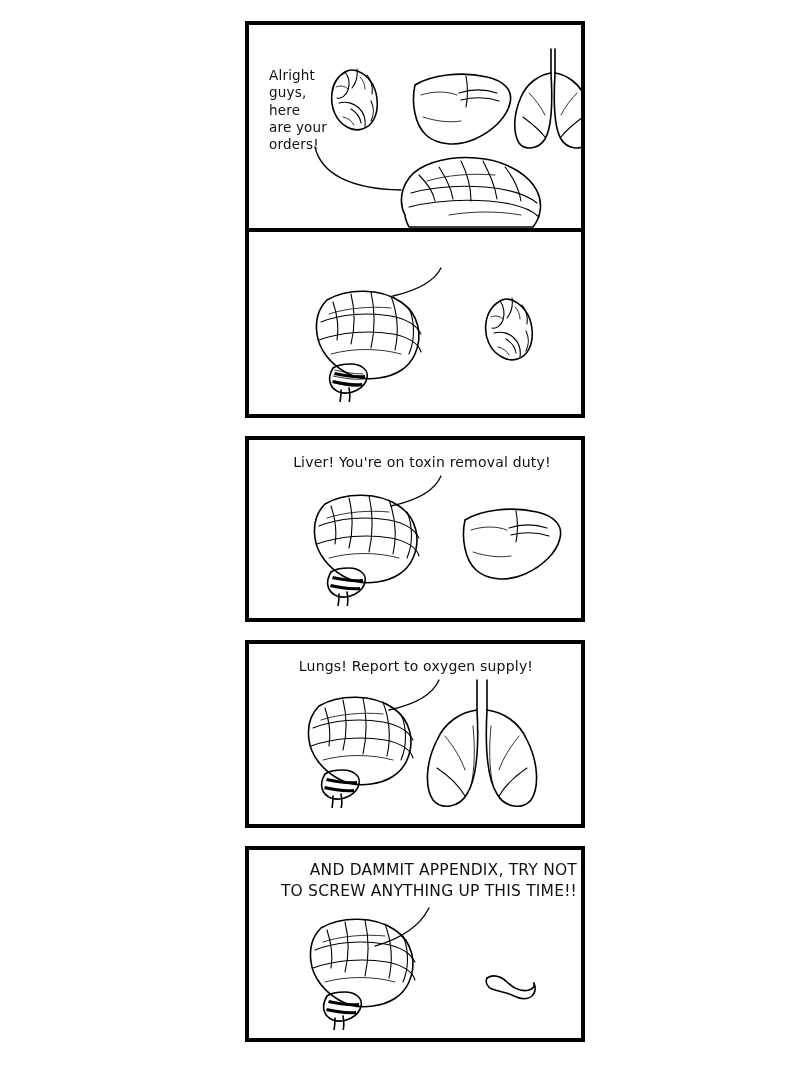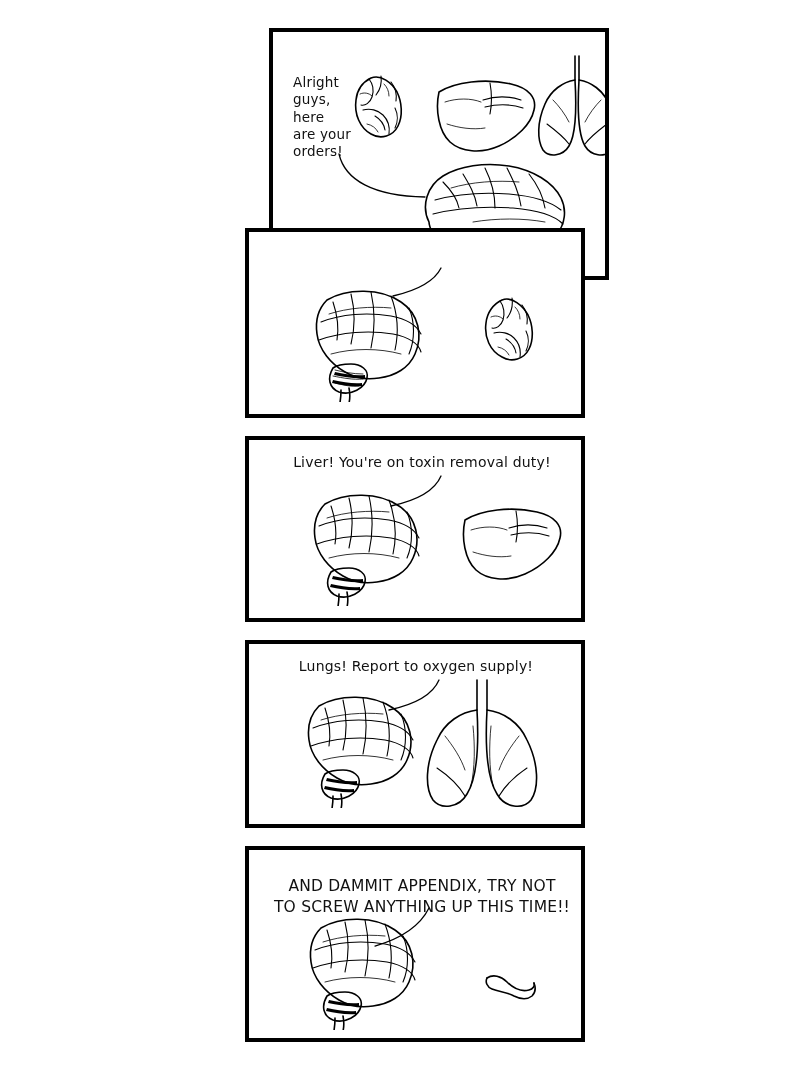--- a/index.html
+++ b/index.html
@@ -38,32 +38,32 @@
     color: #111111;
     line-height: 1.28;
     white-space: pre-line;
     letter-spacing: 0.2px;
   }
   .art {
     position: absolute;
   }
 
   
-  #panel-1 { left: 245px; top: 28px;  width: 340px; height: 252px; margin-left: 24px; }
+  #panel-1 { left: 245px; top: 21px;  width: 340px; height: 252px; }
   #panel-2 { left: 245px; top: 228px; width: 340px; height: 190px; }
   #panel-3 { left: 245px; top: 436px; width: 340px; height: 186px; }
   #panel-4 { left: 245px; top: 640px; width: 340px; height: 188px; }
   #panel-5 { left: 245px; top: 846px; width: 340px; height: 196px; }
 
   
   #cap-1 { left: 20px; top: 42px; width: 90px; font-size: 13.5px; }
   #cap-2 { left: 28px; top: 14px; width: 290px; font-size: 14px; text-align: center; }
   #cap-3 { left: 28px; top: 14px; width: 290px; font-size: 14px; text-align: center; }
   #cap-4 { left: 22px; top: 14px; width: 290px; font-size: 14px; text-align: center; }
-  #cap-5 { left: 18px; top: 10px; width: 310px; font-size: 15.5px; text-align: center; line-height: 1.35; margin-top: 16px; }
+  #cap-5 { left: 18px; top: 10px; width: 310px; font-size: 15.5px; text-align: right; line-height: 1.35; }
 
   .stroke {
     fill: none;
     stroke: #000000;
     stroke-width: 1.6;
     stroke-linecap: round;
     stroke-linejoin: round;
   }
   .stroke-thin {
     fill: none;

